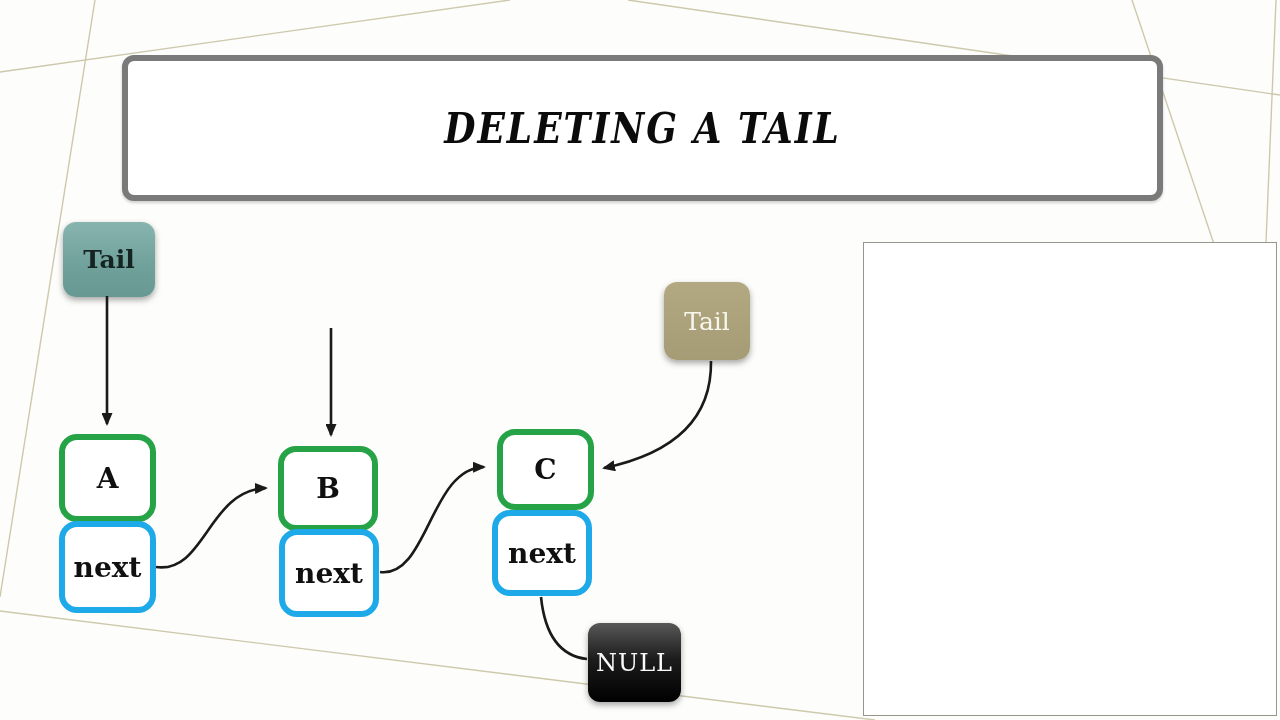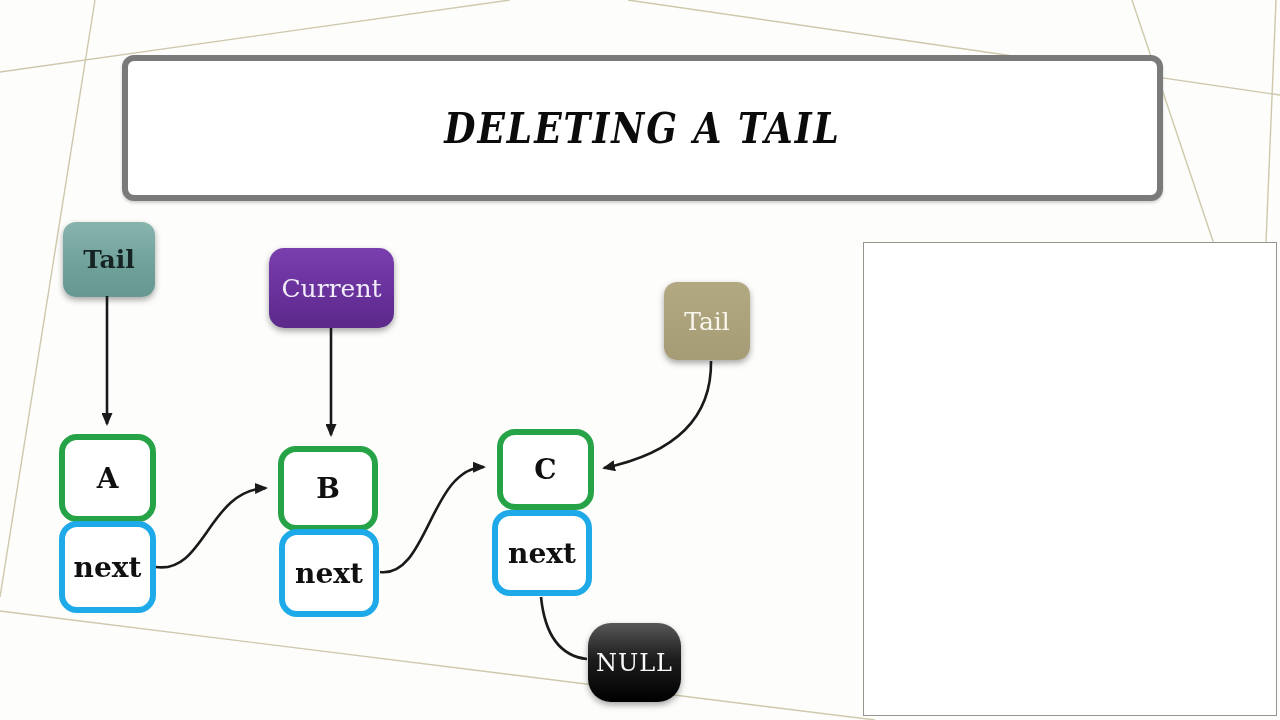--- a/index.html
+++ b/index.html
@@ -23,21 +23,21 @@
        border-radius:13px;box-shadow:0 3px 6px rgba(0,0,0,0.35);box-sizing:border-box;}
   .tag-head{left:63px;top:222px;width:92px;height:75px;
             background:linear-gradient(180deg,#88b4ae 0%,#6fa09a 60%,#679892 100%);
             color:#152423;font-weight:bold;font-size:25px;}
   .tag-current{left:269px;top:248px;width:125px;height:80px;border-radius:15px;
             background:linear-gradient(180deg,#7a3fae 0%,#67309a 60%,#5c2a8a 100%);
             color:#f2ecf9;font-size:25px;}
   .tag-tail{left:664px;top:282px;width:86px;height:78px;
             background:linear-gradient(180deg,#b2a983 0%,#a59b74 100%);
             color:#f8f6ec;font-size:25px;}
-  .tag-null{left:588px;top:623px;width:93px;height:79px;border-radius:23px;
+  .tag-null{left:588px;top:623px;width:93px;height:79px;border-radius:12px;
             background:linear-gradient(180deg,#585858 0%,#1d1d1d 45%,#000000 100%);
             color:#fafafa;font-size:24px;letter-spacing:1px;}
 
   .cell{position:absolute;z-index:3;background:#ffffff;display:flex;align-items:center;
         justify-content:center;border-radius:18px;box-sizing:border-box;
         font-weight:bold;color:#101010;}
   .cell.value{border:6px solid #27a347;font-size:28px;}
   .cell.pointer{border:6px solid #1ea9e9;font-size:28px;}
 
   .a-value {left:59px; top:434px;width:97px; height:88px;}
@@ -64,23 +64,20 @@
   </svg>
 
   <div class="panel-right"></div>
 
   <div class="title-box">
     <span class="title-text">DELETING A TAIL</span>
   </div>
 
   <div class="tag tag-head">
     <span>Tail</span>
-  </div>
-  <div class="tag tag-current">
-    <span>Current</span>
   </div>
   <div class="tag tag-tail">
     <span>Tail</span>
   </div>
 
   <div class="cell value a-value">
     <span>A</span>
   </div>
   <div class="cell pointer a-pointer">
     <span>next</span>

